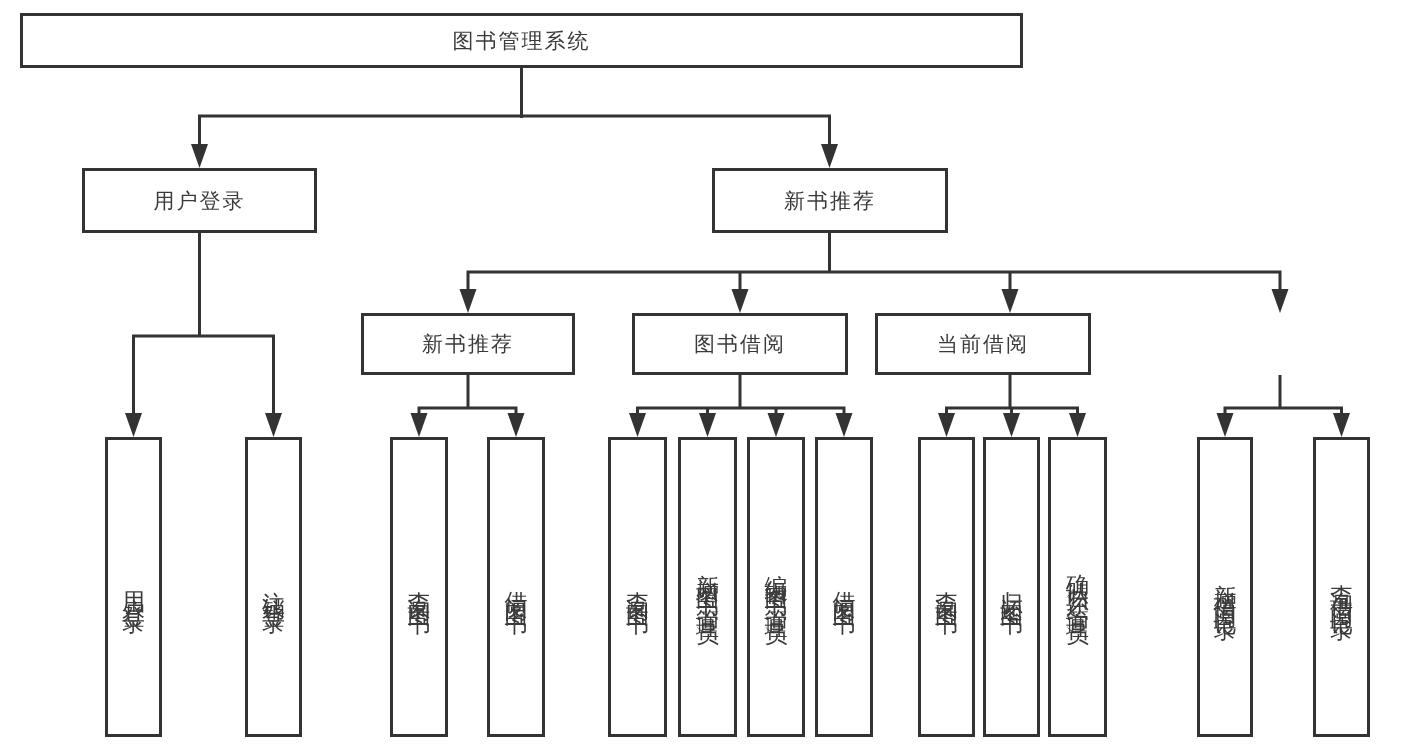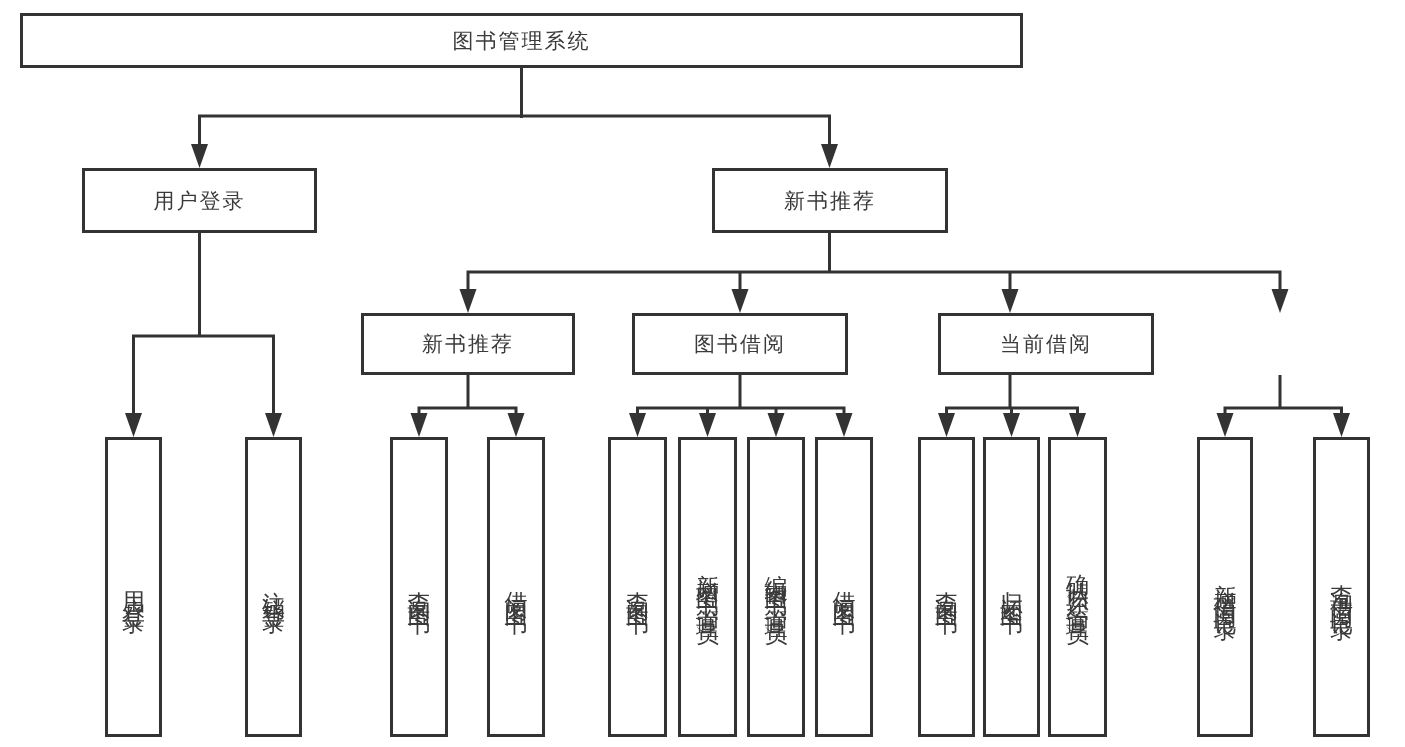--- a/index.html
+++ b/index.html
@@ -121,21 +121,21 @@
   <div class="box" style="left:712px; top:168px; width:236px; height:65px">
     <span class="hlabel">新书推荐</span>
   </div>
 
   <div class="box" style="left:632px; top:313px; width:216px; height:62px">
     <span class="hlabel">图书借阅</span>
   </div>
   <div class="box" style="left:361px; top:313px; width:214px; height:62px">
     <span class="hlabel">新书推荐</span>
   </div>
-  <div class="box" style="left:938px; top:313px; width:216px; height:62px">
+  <div class="box" style="left:875px; top:313px; width:216px; height:62px">
     <span class="hlabel">当前借阅</span>
   </div>
 
   <div class="box" style="left:105px; top:437px; width:57px; height:300px">
     <span class="vlabel">用户登录</span>
   </div>
   <div class="box" style="left:245px; top:437px; width:57px; height:300px">
     <span class="vlabel">注销登录</span>
   </div>
 

